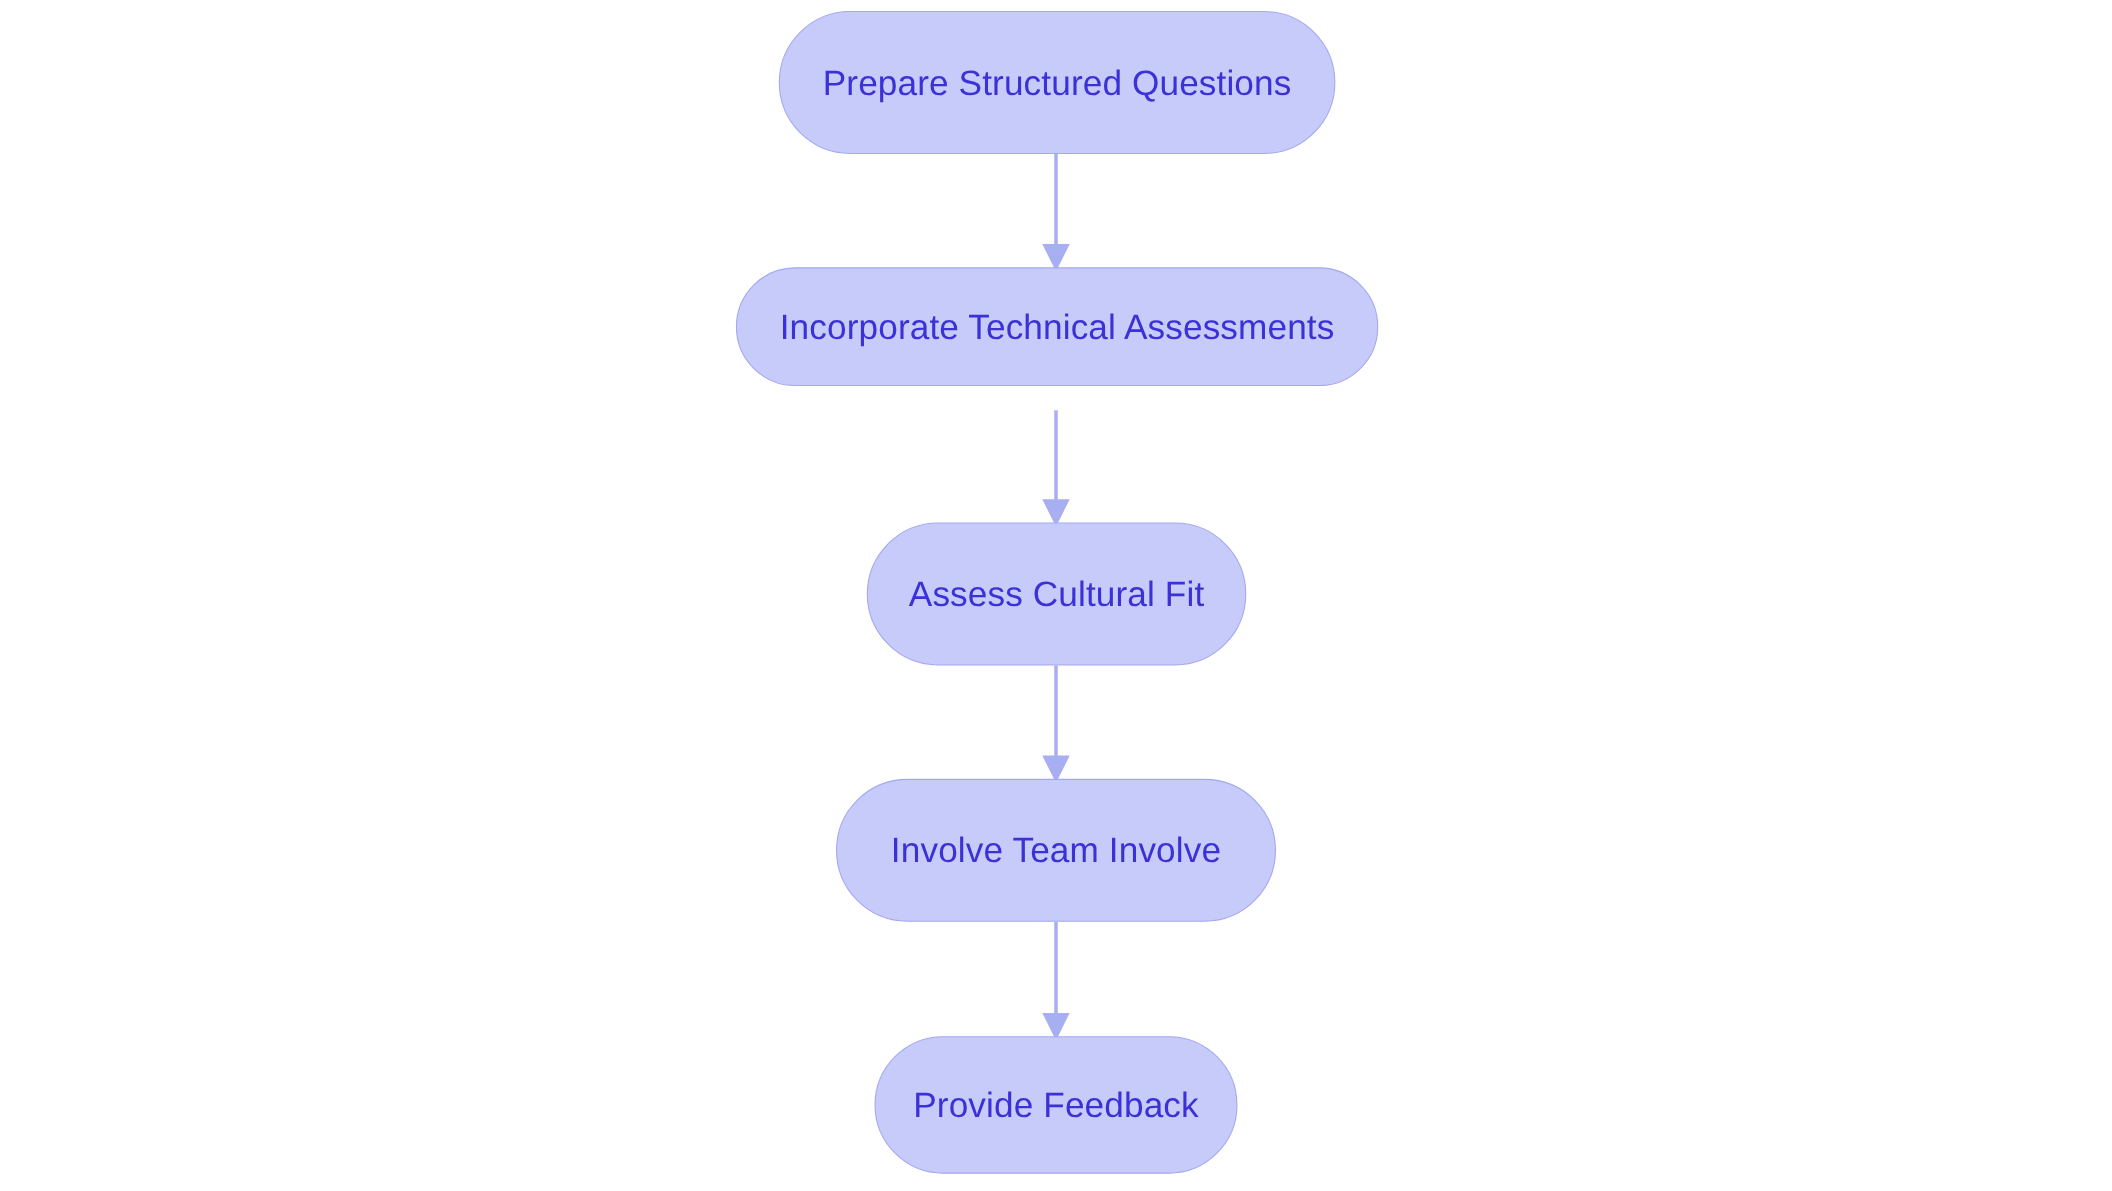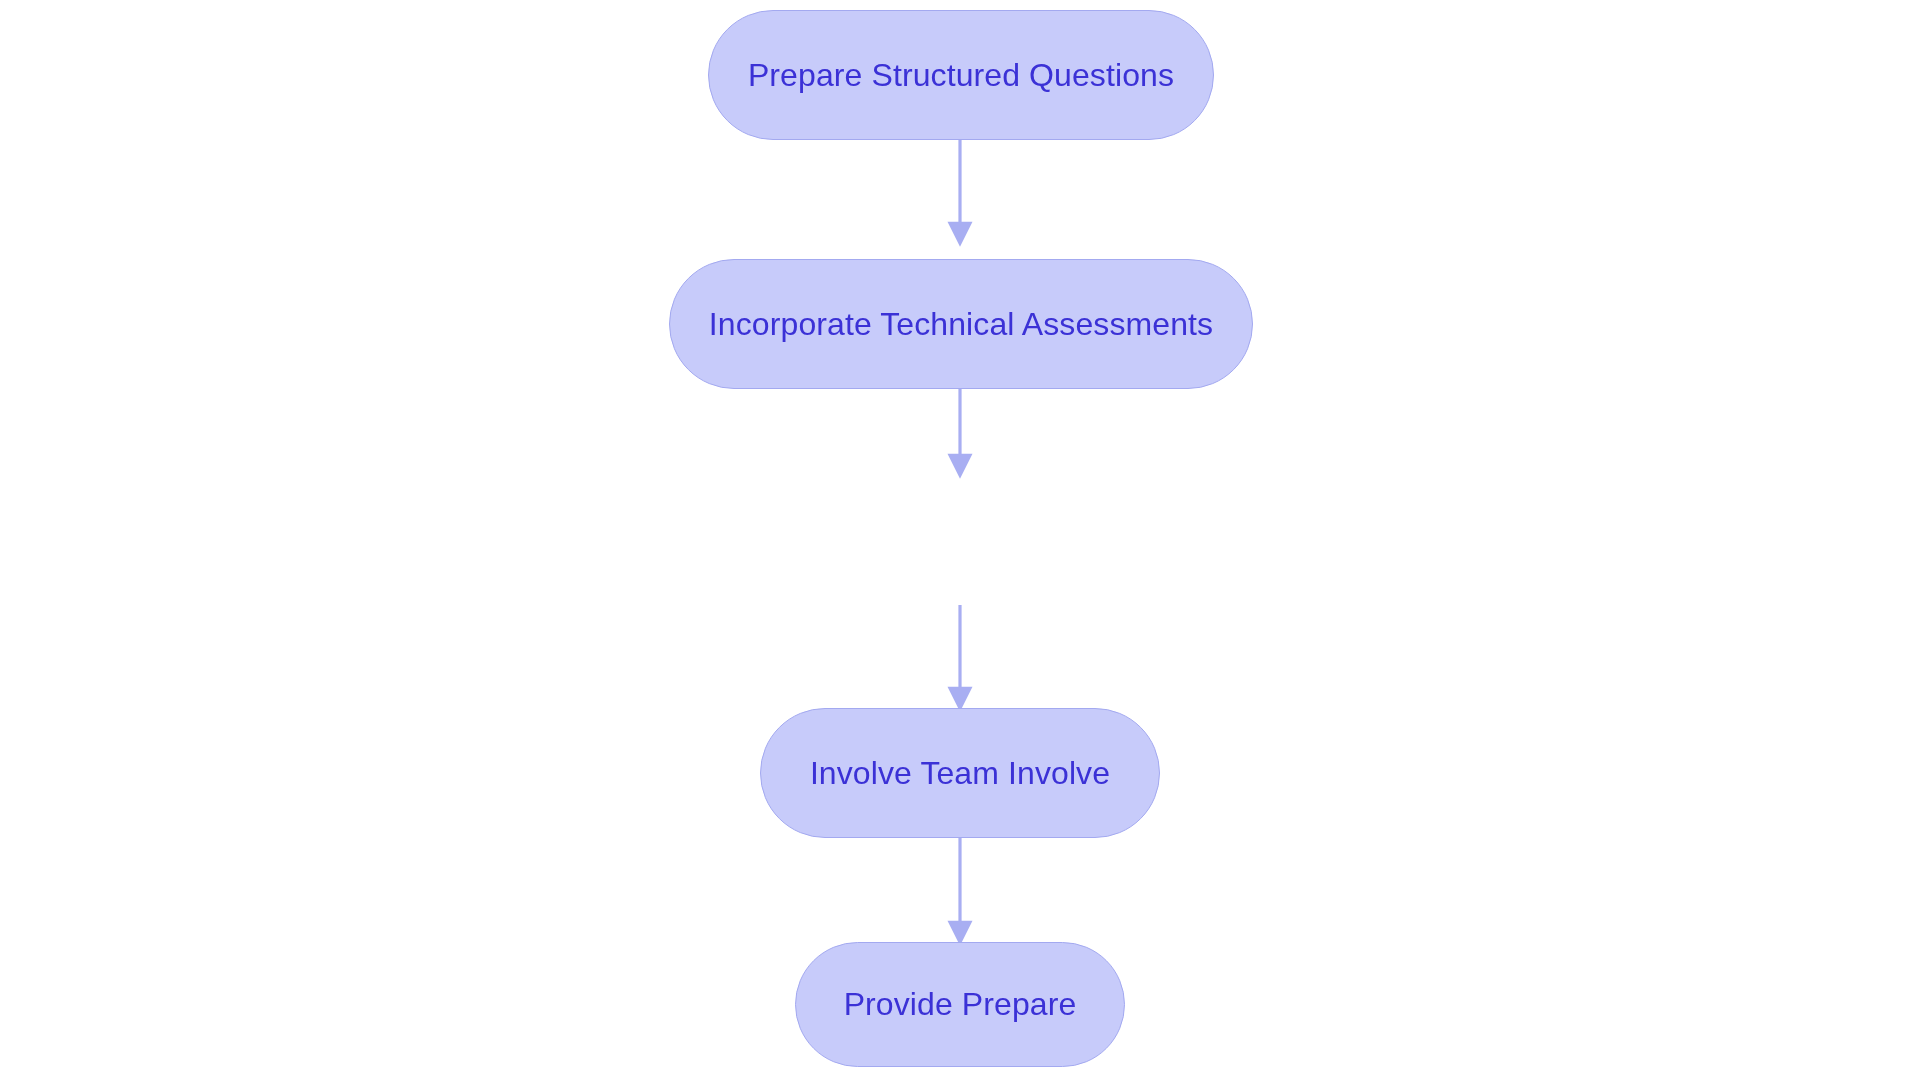--- a/index.html
+++ b/index.html
@@ -52,21 +52,21 @@
     line-height: 1.2;
     letter-spacing: 0.1px;
     white-space: nowrap;
   }
 
   
   #node-prepare-structured-questions {
     left: 708px;  top: 10px;   width: 506px; height: 130px;
   }
   #node-incorporate-technical-assessments {
-    left: 669px;  top: 259px;  width: 584px; height: 130px;
+    left: 669px;  top: 243px;  width: 584px; height: 108px;
   }
   #node-assess-cultural-fit {
     left: 788px;  top: 475px;  width: 345px; height: 130px;
   }
   #node-involve-team-members {
     left: 760px;  top: 708px;  width: 400px; height: 130px;
   }
   #node-provide-feedback {
     left: 795px;  top: 942px;  width: 330px; height: 125px;
   }
@@ -101,22 +101,25 @@
   </svg>
 
   <div class="flow-node" id="node-prepare-structured-questions">
     <span class="flow-node-label">Prepare Structured Questions</span>
   </div>
 
   <div class="flow-node" id="node-incorporate-technical-assessments">
     <span class="flow-node-label">Incorporate Technical Assessments</span>
   </div>
 
+  <div class="flow-node" id="node-assess-cultural-fit">
+    <span class="flow-node-label">Assess Cultural Fit</span>
+  </div>
 
   <div class="flow-node" id="node-involve-team-members">
     <span class="flow-node-label">Involve Team Involve</span>
   </div>
 
   <div class="flow-node" id="node-provide-feedback">
-    <span class="flow-node-label">Provide Prepare</span>
+    <span class="flow-node-label">Provide Feedback</span>
   </div>
 
 </div>
 
 </body></html>

